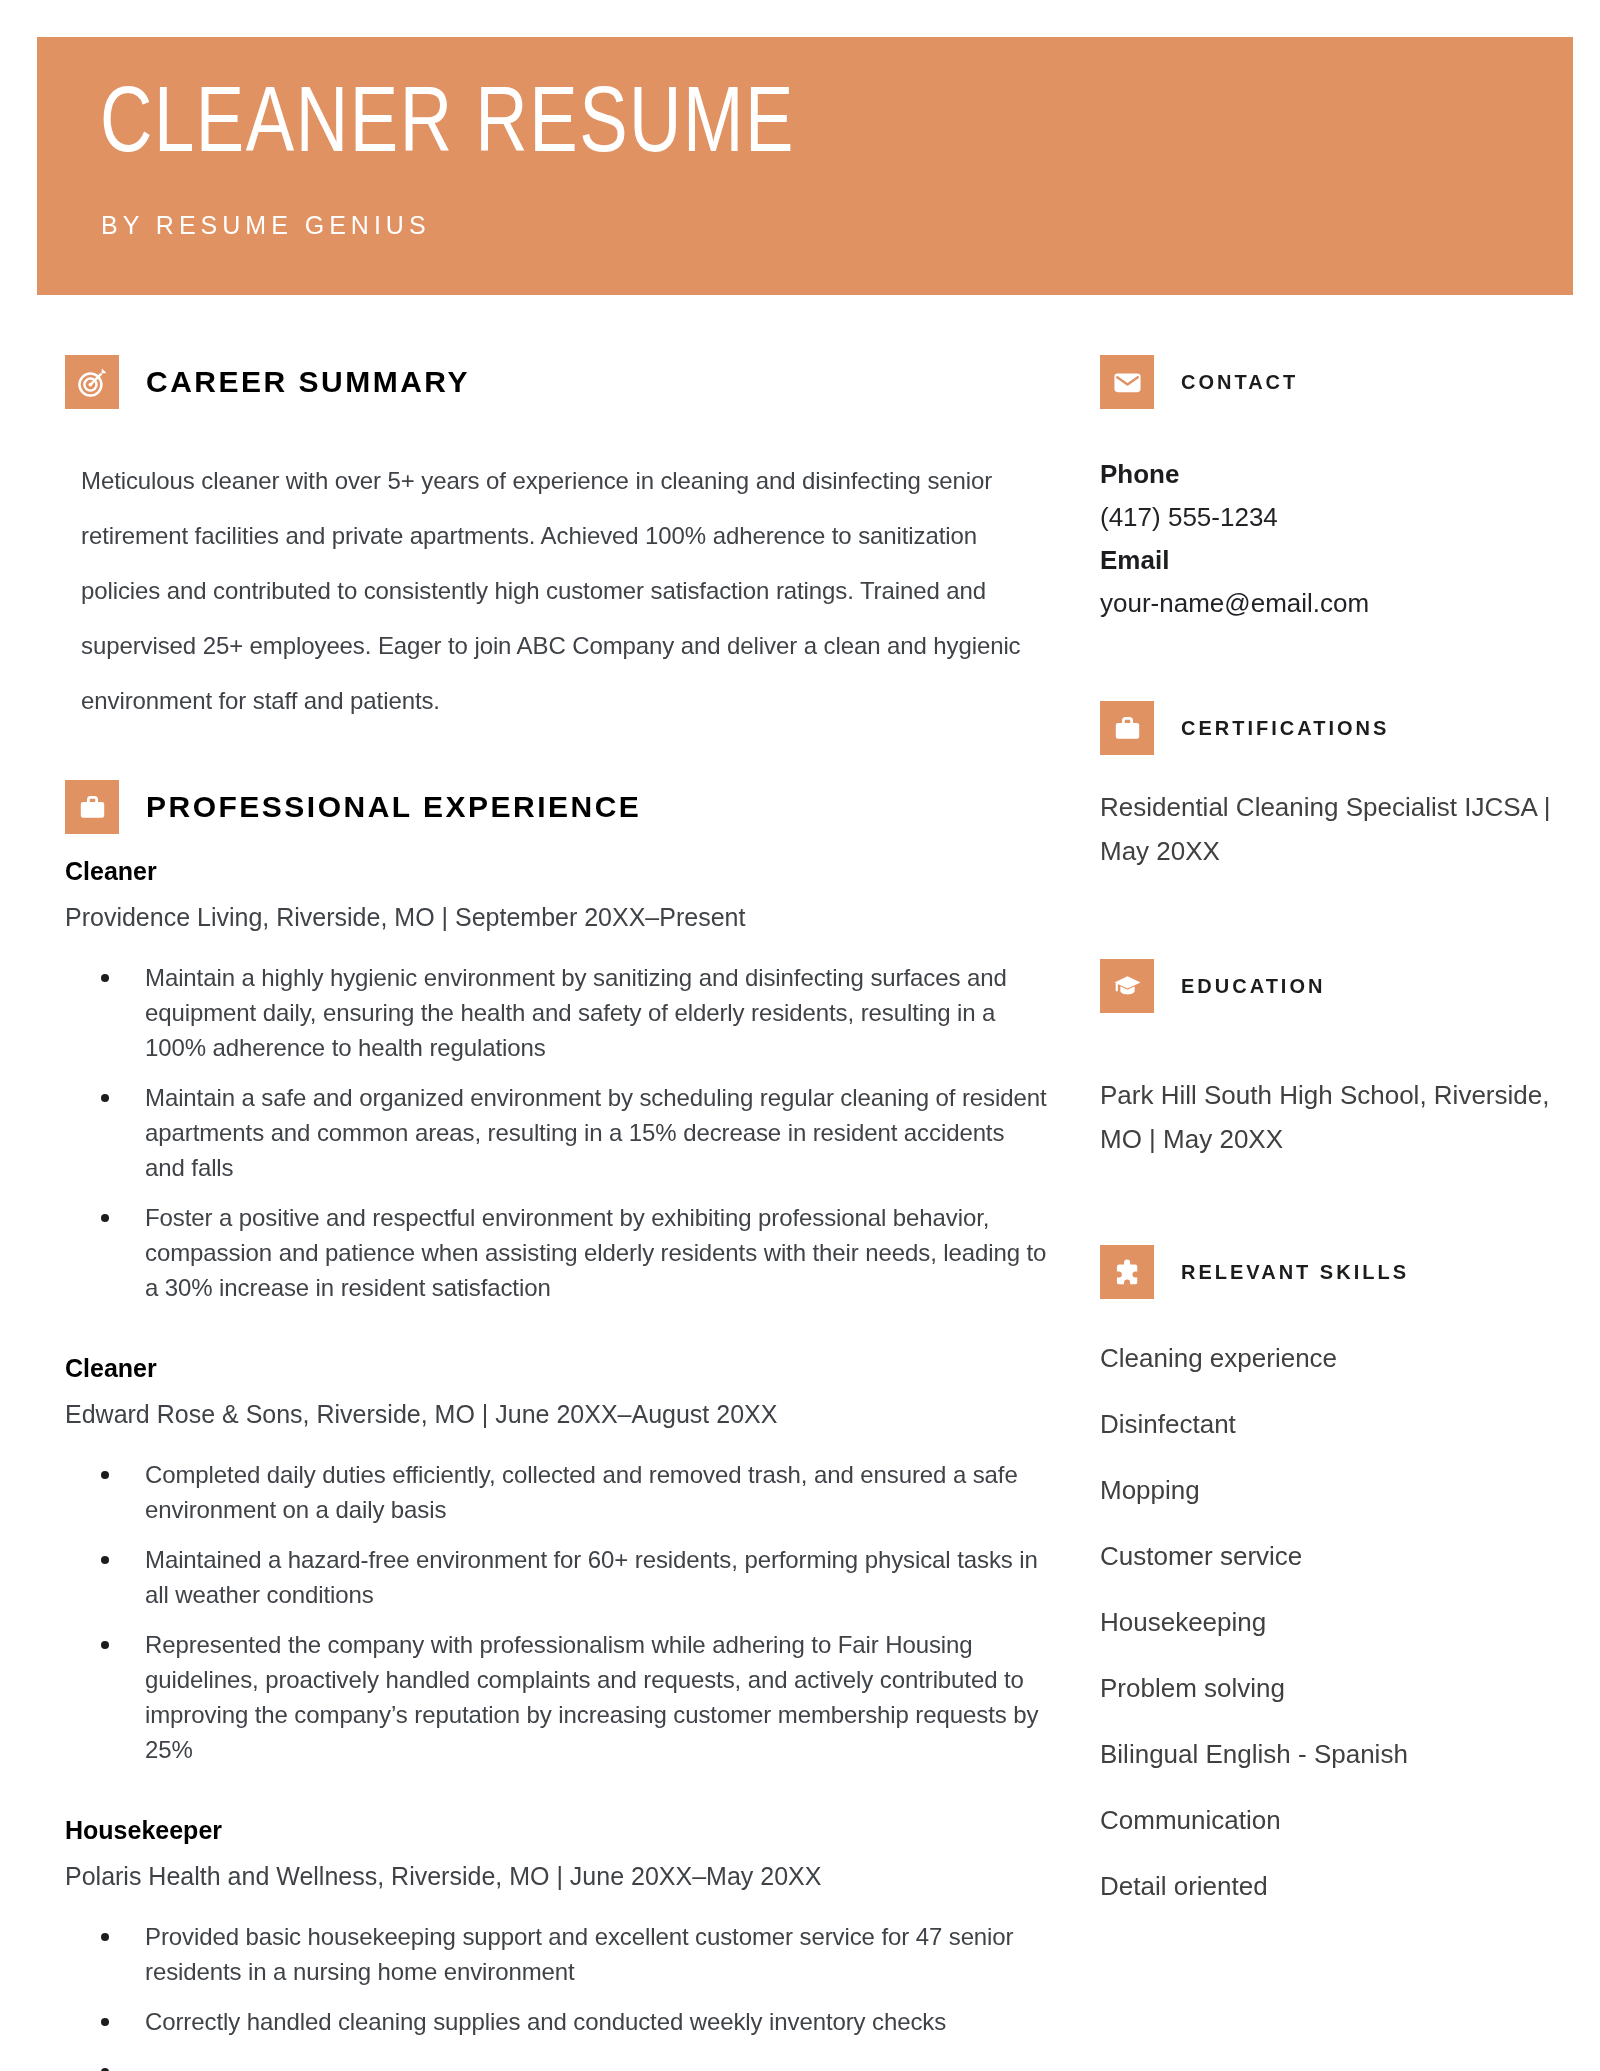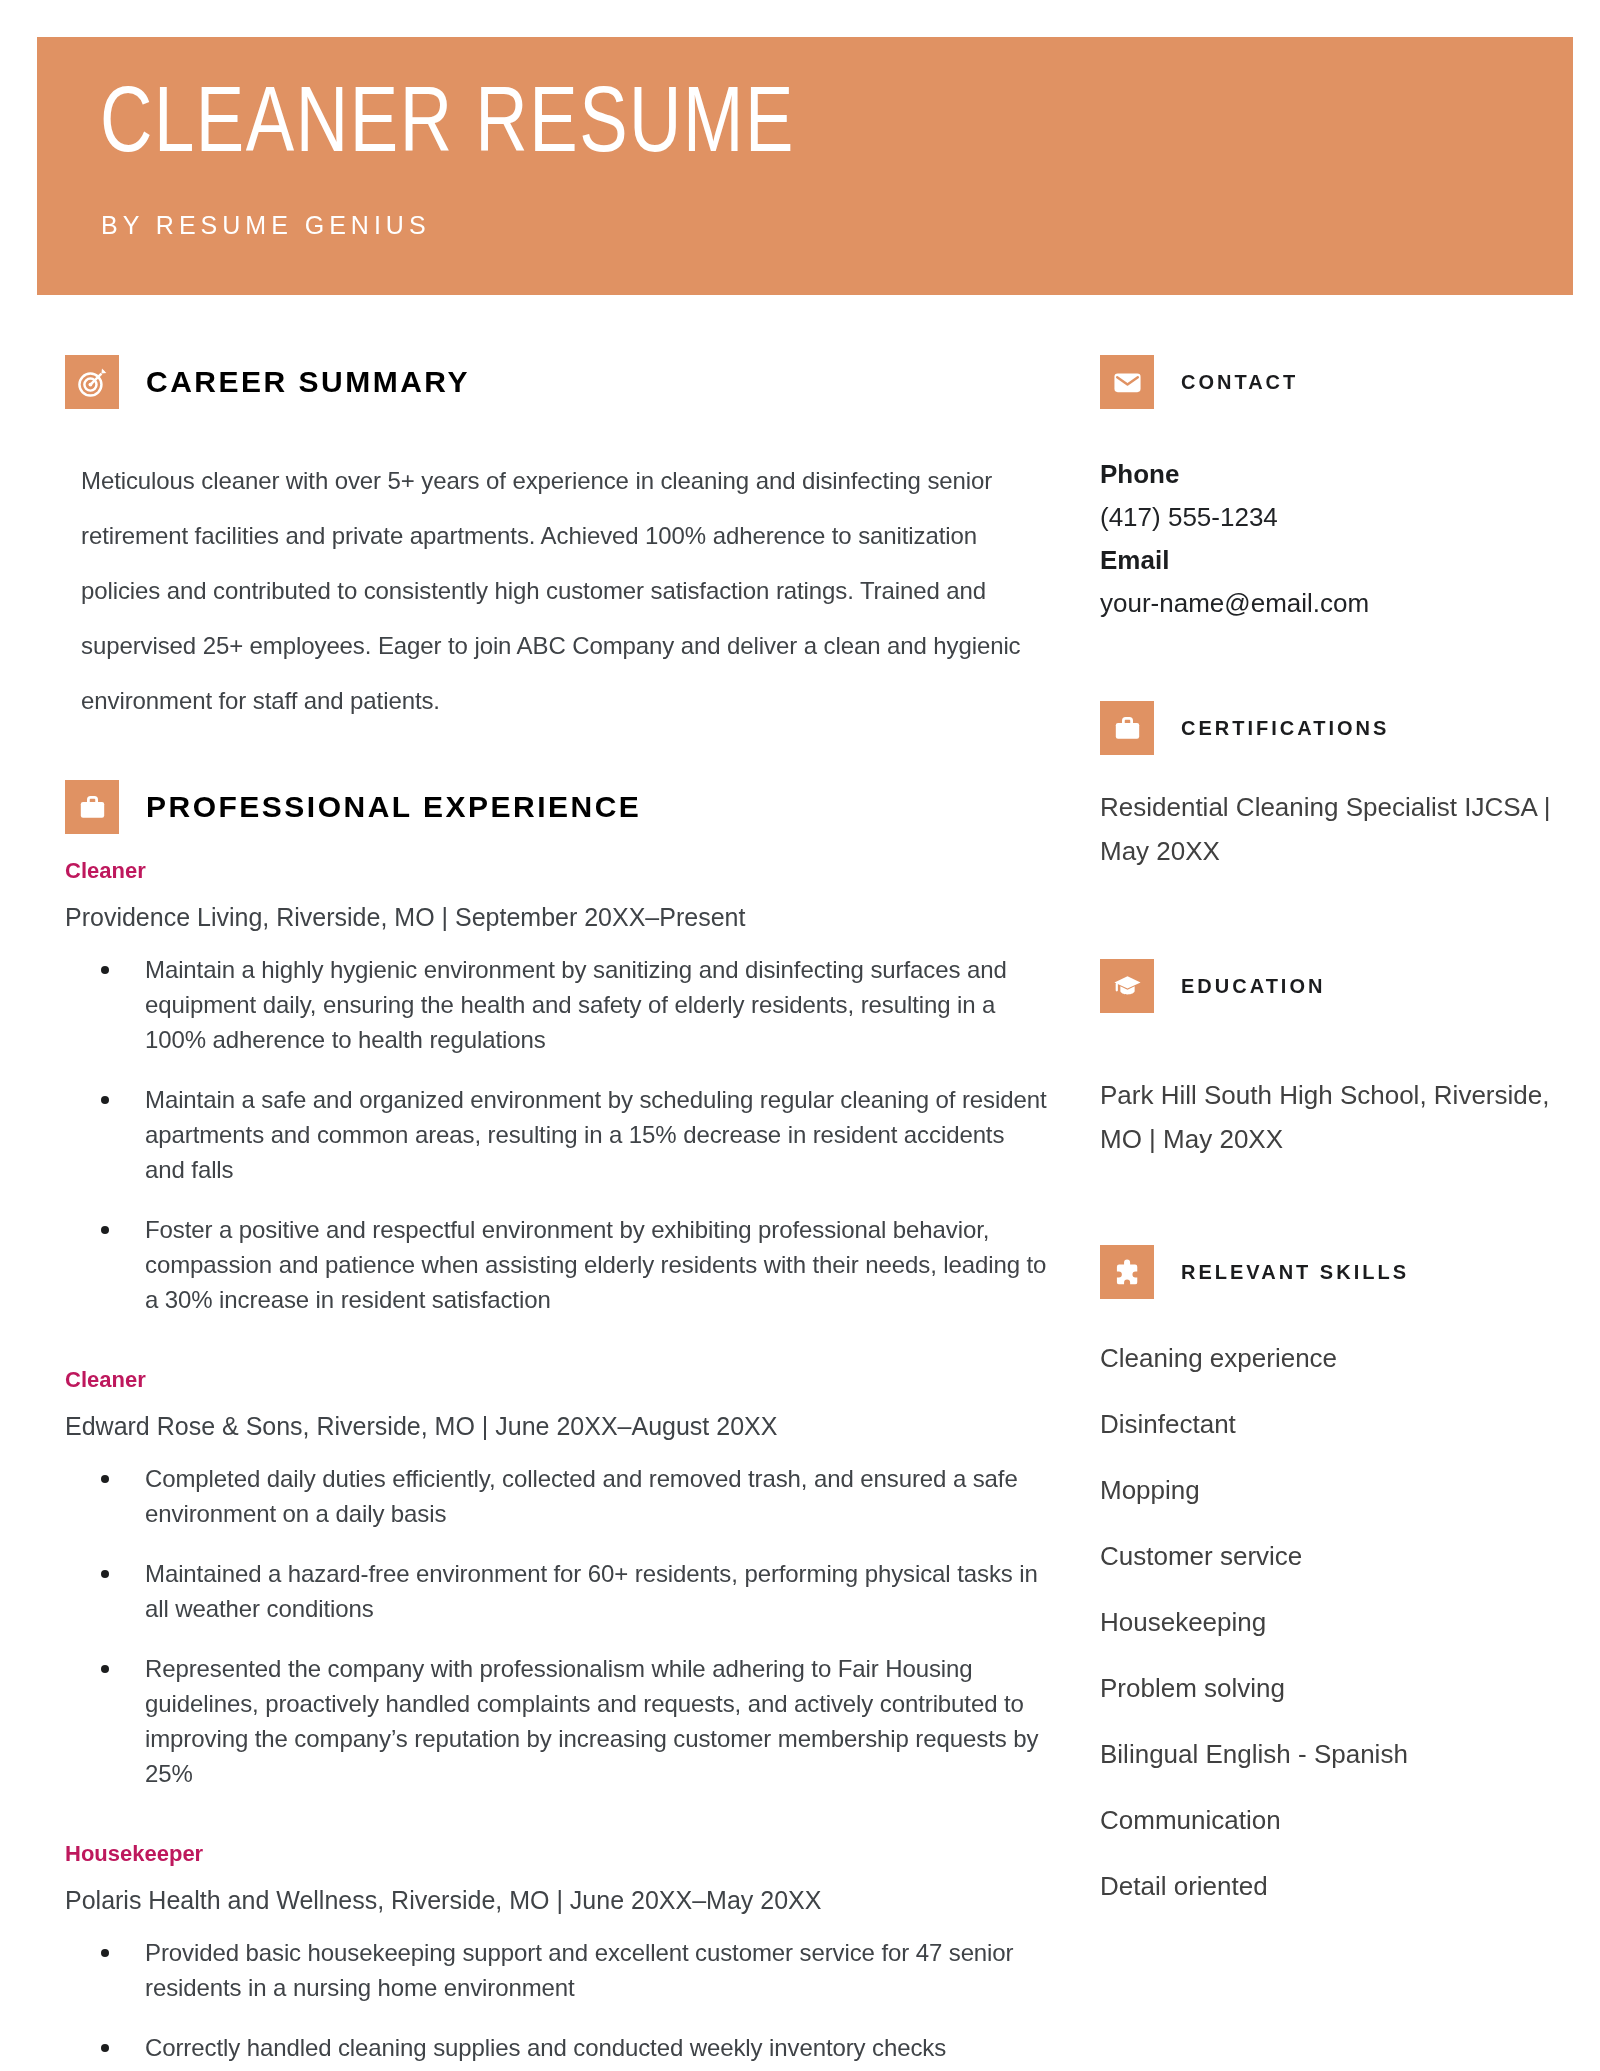--- a/index.html
+++ b/index.html
@@ -22,23 +22,23 @@
   .sec-head{display:flex;align-items:center;gap:27px;}
   .icon-box{flex:0 0 54px;width:54px;height:54px;background:#E09263;display:flex;align-items:center;justify-content:center;}
   .icon-box svg{width:33px;height:33px;display:block;}
   .h-left{margin:0;font-size:30px;font-weight:700;letter-spacing:2.5px;color:#000000;}
   .h-right{margin:0;font-size:20px;font-weight:700;letter-spacing:3px;color:#1B1C1E;}
   
   .summary{margin:44px 16px 0;font-size:24px;line-height:55px;color:#3F4347;letter-spacing:-0.1px;}
   .exp-section{margin-top:52px;}
   .job{margin-top:20px;}
   .job + .job{margin-top:46px;}
-  .job-title{font-size:22px;font-weight:700;color:#be185d;line-height:34px;}
+  .job-title{font-size:25px;font-weight:700;color:#000000;line-height:34px;}
   .job-meta{margin-top:12px;font-size:25px;color:#3F4347;line-height:34px;}
-  .bullets{margin-top:18px;display:flex;flex-direction:column;gap:25px;}
+  .bullets{margin-top:26px;display:flex;flex-direction:column;gap:15px;}
   .bullet{display:flex;align-items:flex-start;}
   .dot{flex:0 0 8px;width:8px;height:8px;border-radius:50%;background:#1c1d1e;margin:14px 0 0 36px;}
   .bt{margin-left:36px;font-size:24px;line-height:35px;color:#3F4347;letter-spacing:-0.1px;}
   
   .contact-lines{margin-top:44px;font-size:26px;line-height:43px;color:#212326;}
   .lab{font-weight:700;color:#1B1D1F;}
   .r-sec-cert{margin-top:76px;}
   .r-sec-edu{margin-top:86px;}
   .r-sec-skills{margin-top:84px;}
   .r-bold-text{margin-top:30px;font-size:26px;line-height:44px;font-weight:400;color:#404040;}

